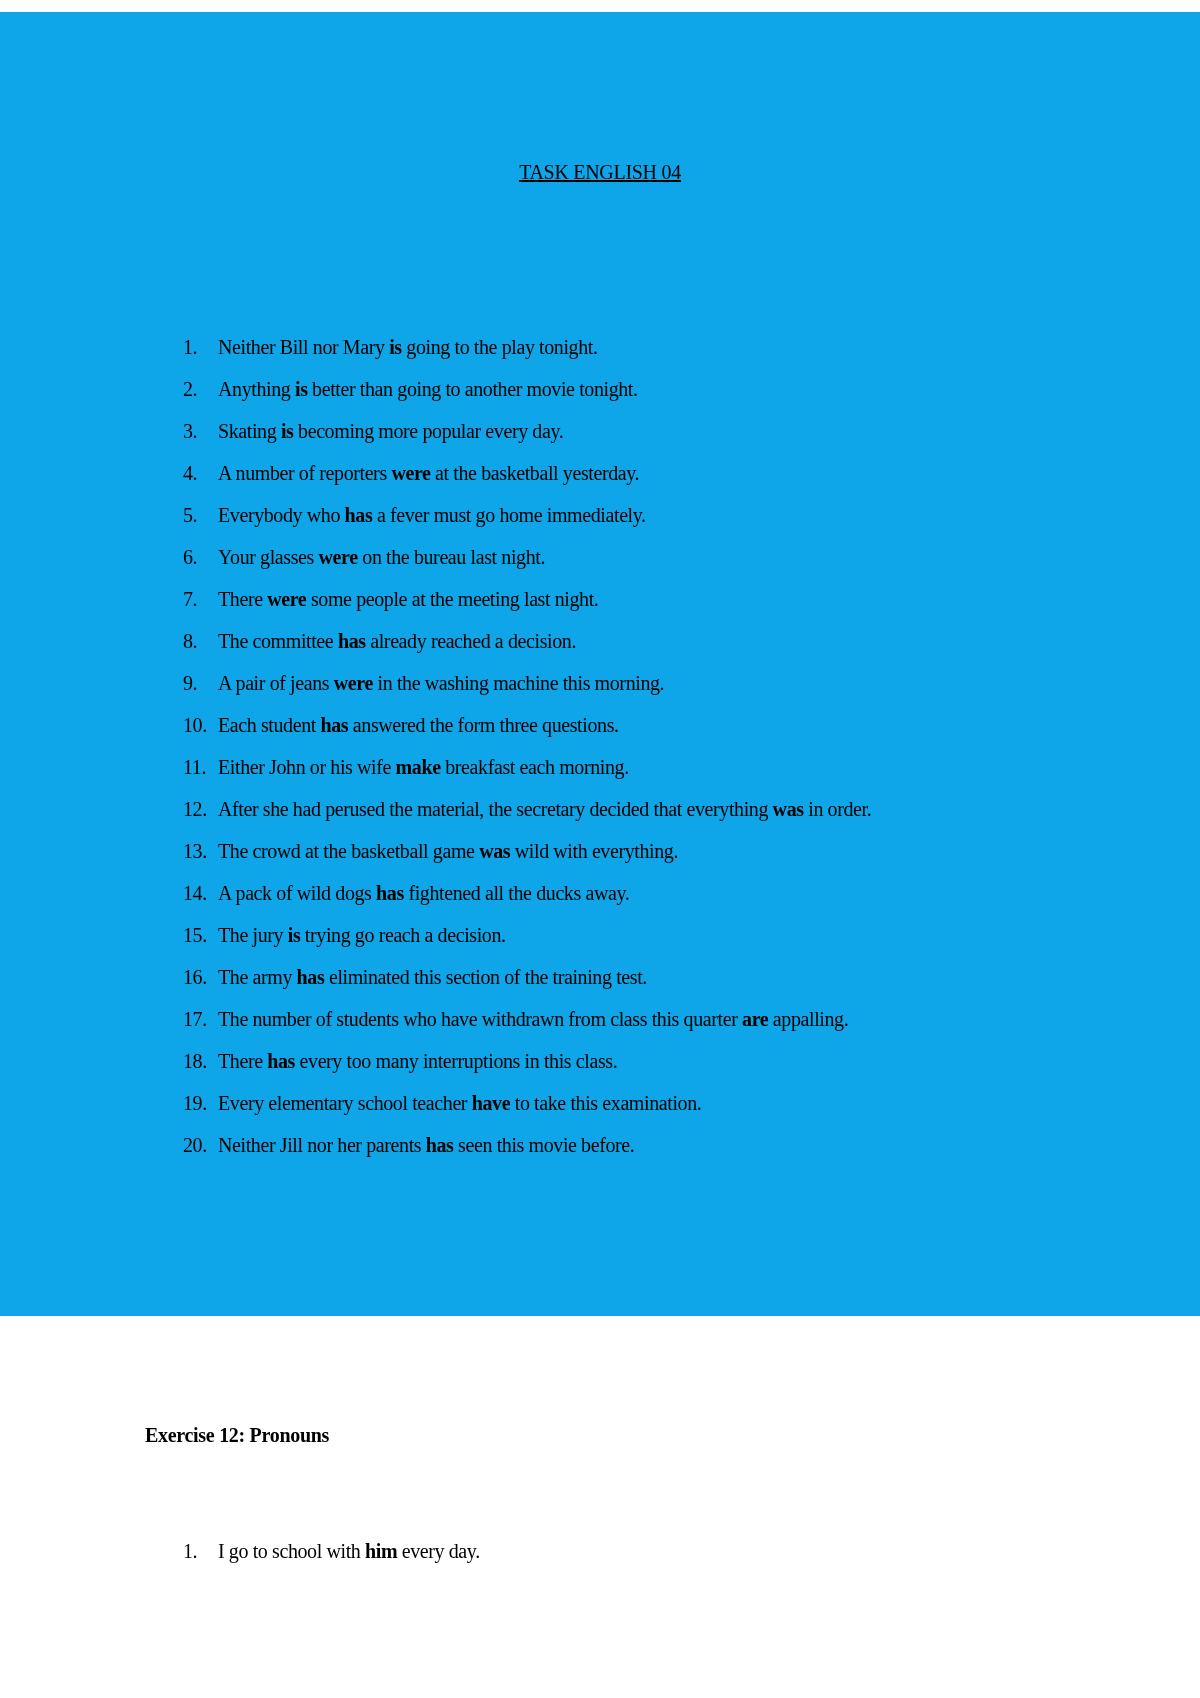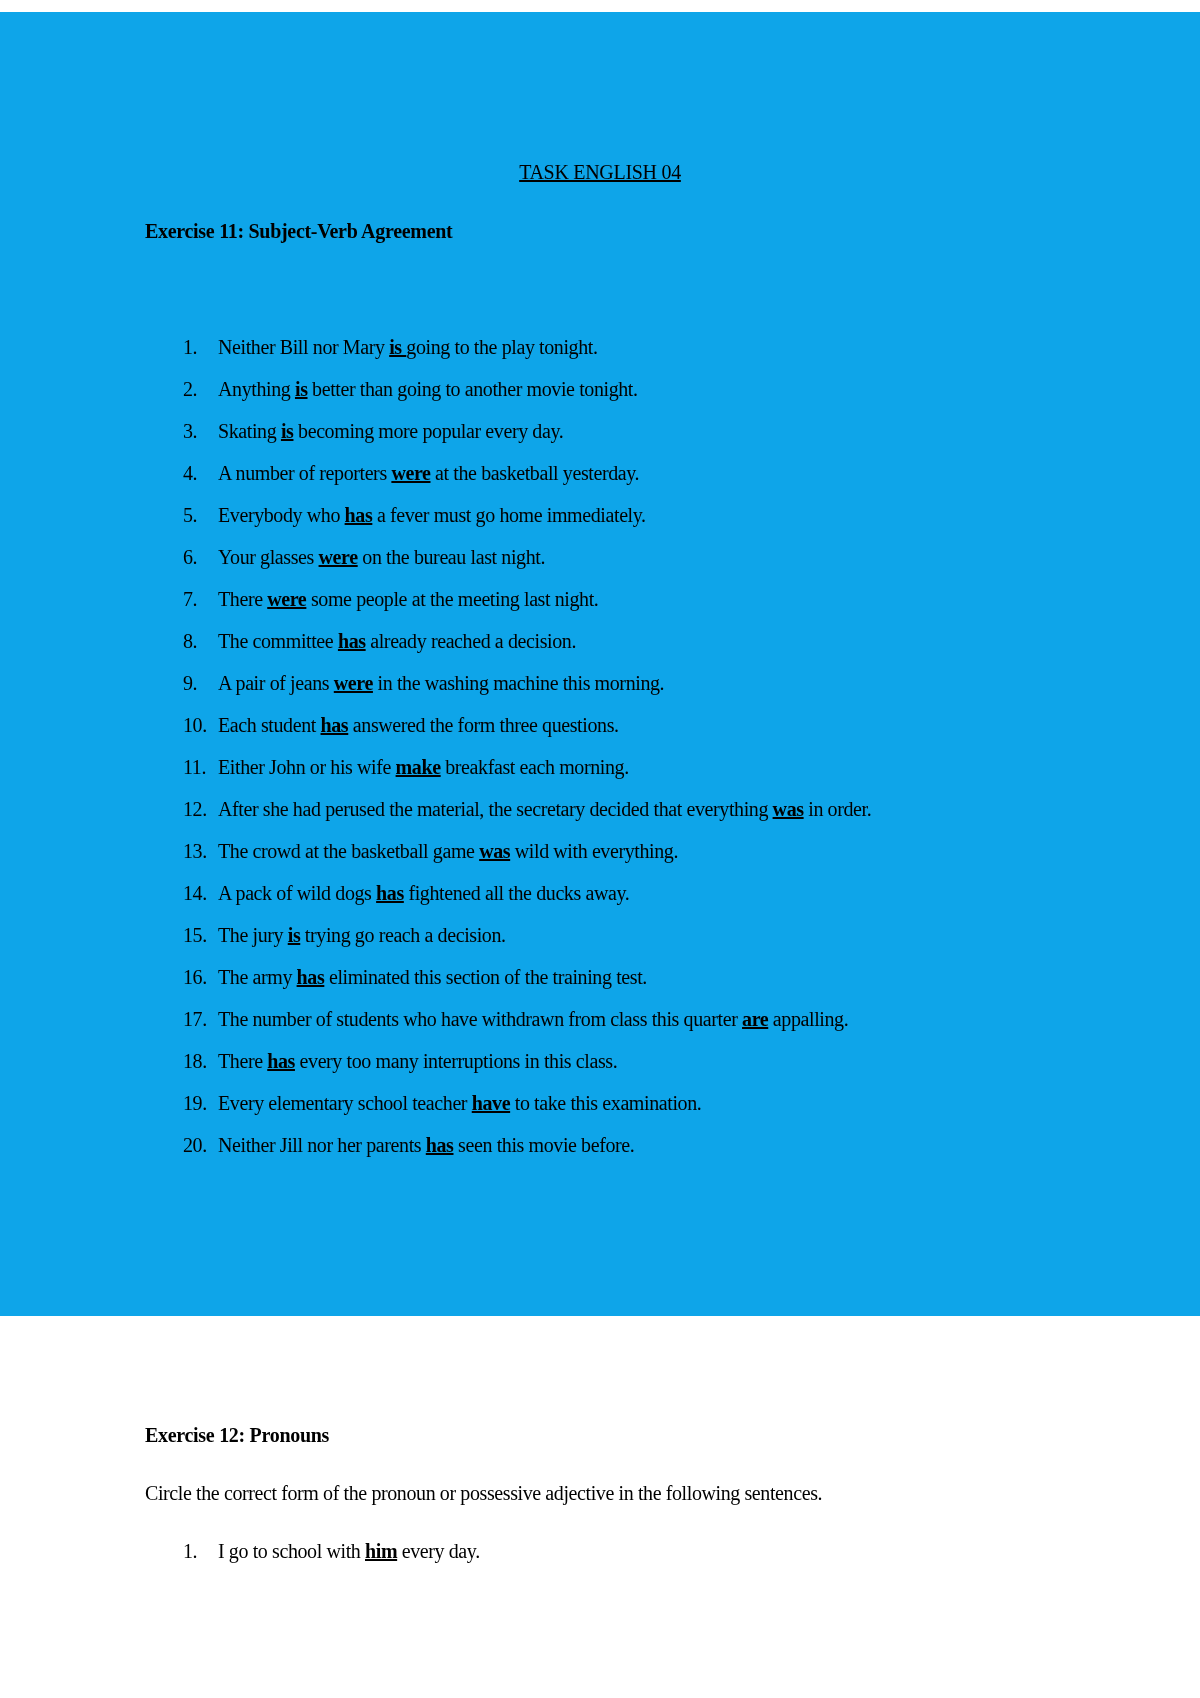--- a/index.html
+++ b/index.html
@@ -69,31 +69,29 @@
     left: 183px;
     top: 0;
   }
   .q-text {
     position: absolute;
     left: 218px;
     top: 0;
   }
   .answer {
     font-weight: bold;
-    text-decoration: underline;
   }
 </style>
 </head>
 <body>
 
 <div class="page">
 
   <div class="doc-title">TASK ENGLISH 04</div>
 
-  <div class="ex-heading" style="top:205px;">Exercise 11: Subject-Verb Agreement</div>
 
   <ol class="q-list" style="top:321px;">
     <li class="q-item">
         <span class="q-num">1.</span>
         <span class="q-text"><span>Neither Bill nor Mary </span><span class="answer">is </span><span>going to the play tonight.</span></span>
       </li>
     <li class="q-item">
         <span class="q-num">2.</span>
         <span class="q-text"><span>Anything </span><span class="answer">is</span><span> better than going to another movie tonight.</span></span>
       </li>
@@ -165,21 +163,20 @@
         <span class="q-num">19.</span>
         <span class="q-text"><span>Every elementary school teacher </span><span class="answer">have</span><span> to take this examination.</span></span>
       </li>
     <li class="q-item">
         <span class="q-num">20.</span>
         <span class="q-text"><span>Neither Jill nor her parents </span><span class="answer">has</span><span> seen this movie before.</span></span>
       </li>
   </ol>
 
   <div class="ex-heading" style="top:1409px;">Exercise 12: Pronouns</div>
-  <div class="instructions" style="top:1467px;">Circle the correct form of the pronoun or possessive adjective in the following sentences.</div>
 
   <ol class="q-list" style="top:1525px;">
     <li class="q-item">
         <span class="q-num">1.</span>
         <span class="q-text"><span>I go to school with </span><span class="answer">him</span><span> every day.</span></span>
       </li>
   </ol>
 
 </div>
 

